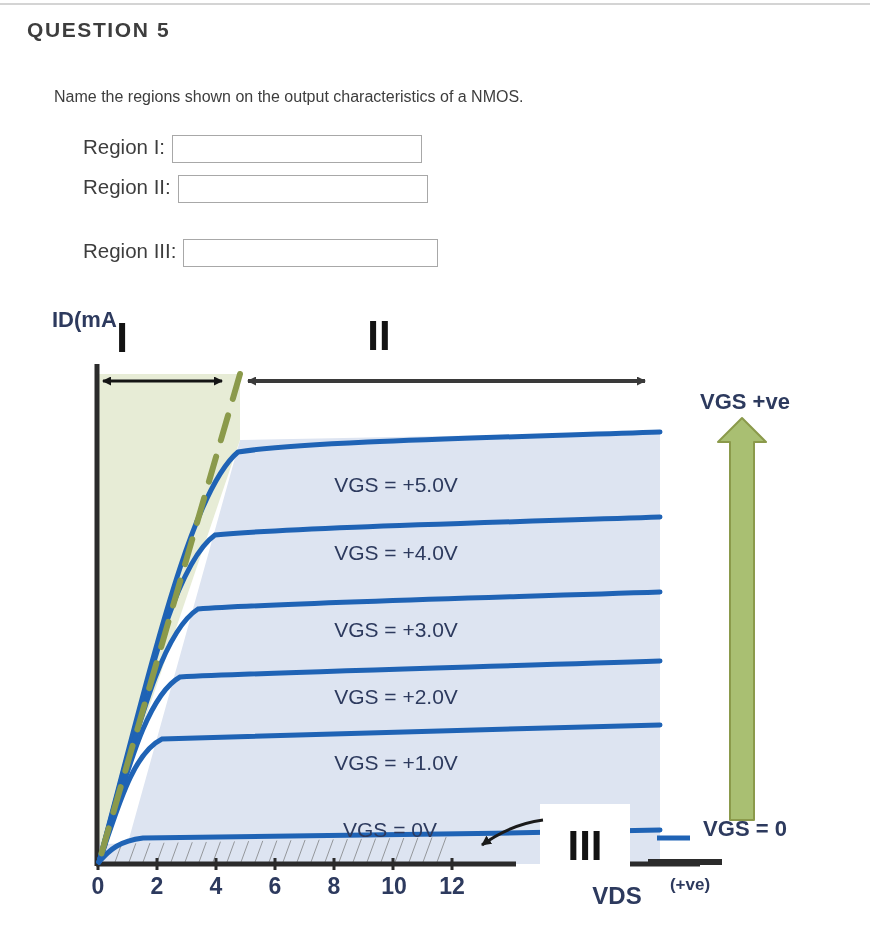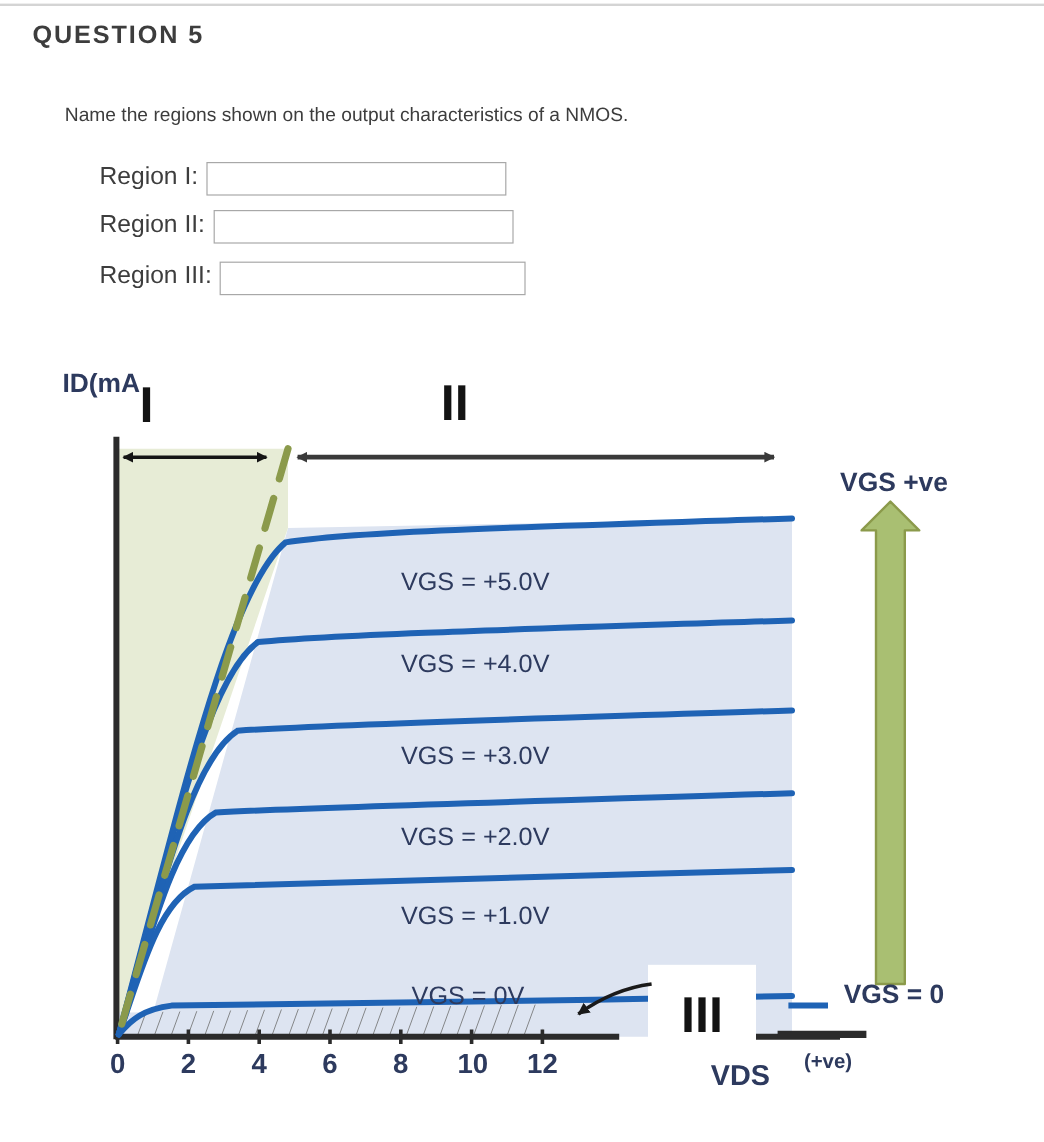--- a/index.html
+++ b/index.html
@@ -46,21 +46,21 @@
   .field-row {
     position: absolute;
     left: 54px;
     height: 30px;
     display: flex;
     align-items: flex-start;
     margin-left: 29px;
   }
   #field-row-1 { top: 135px; }
   #field-row-2 { top: 175px; }
-  #field-row-3 { top: 218px; }
+  #field-row-3 { top: 239px; }
 
   .field-label {
     font-size: 20.5px;
     color: #3d3d3d;
     white-space: nowrap;
     margin-right: 7px;
   }
   .field-input {
     height: 28px;
     box-sizing: border-box;

